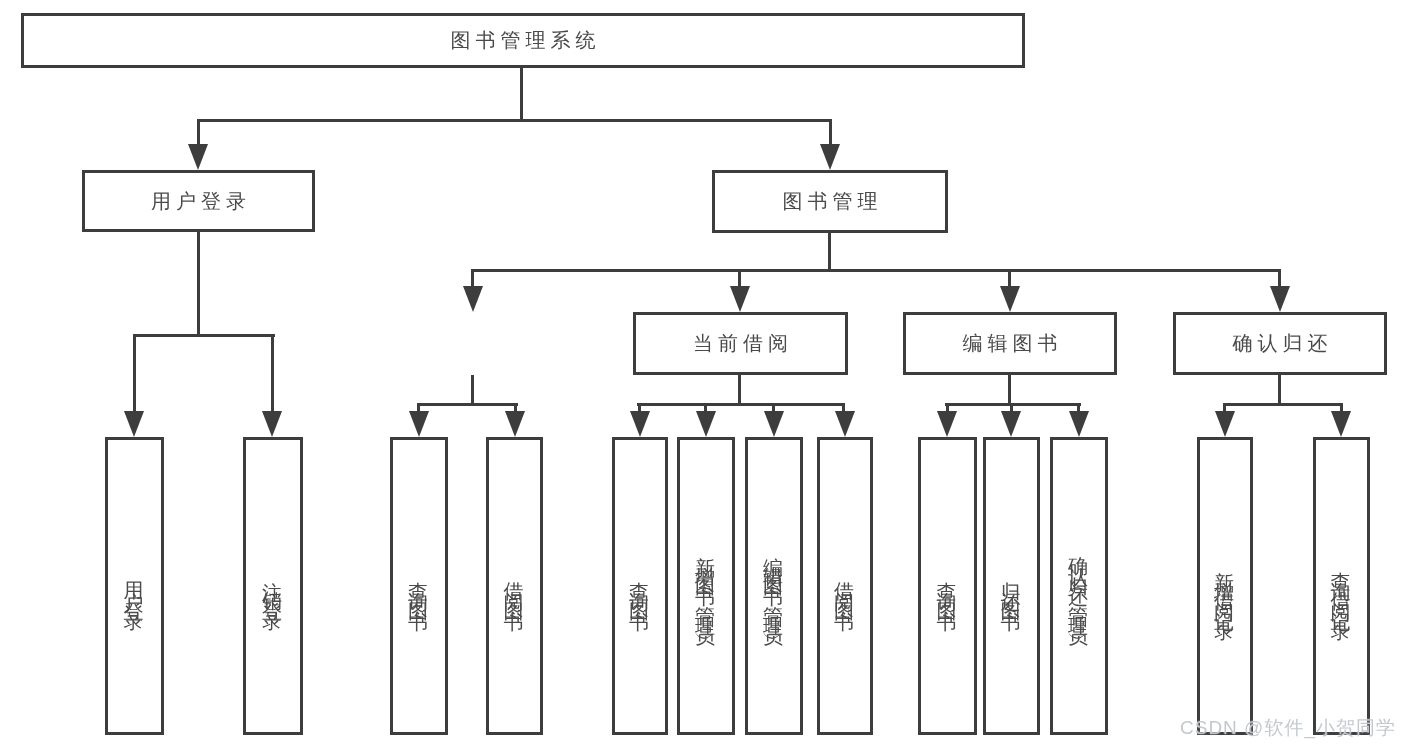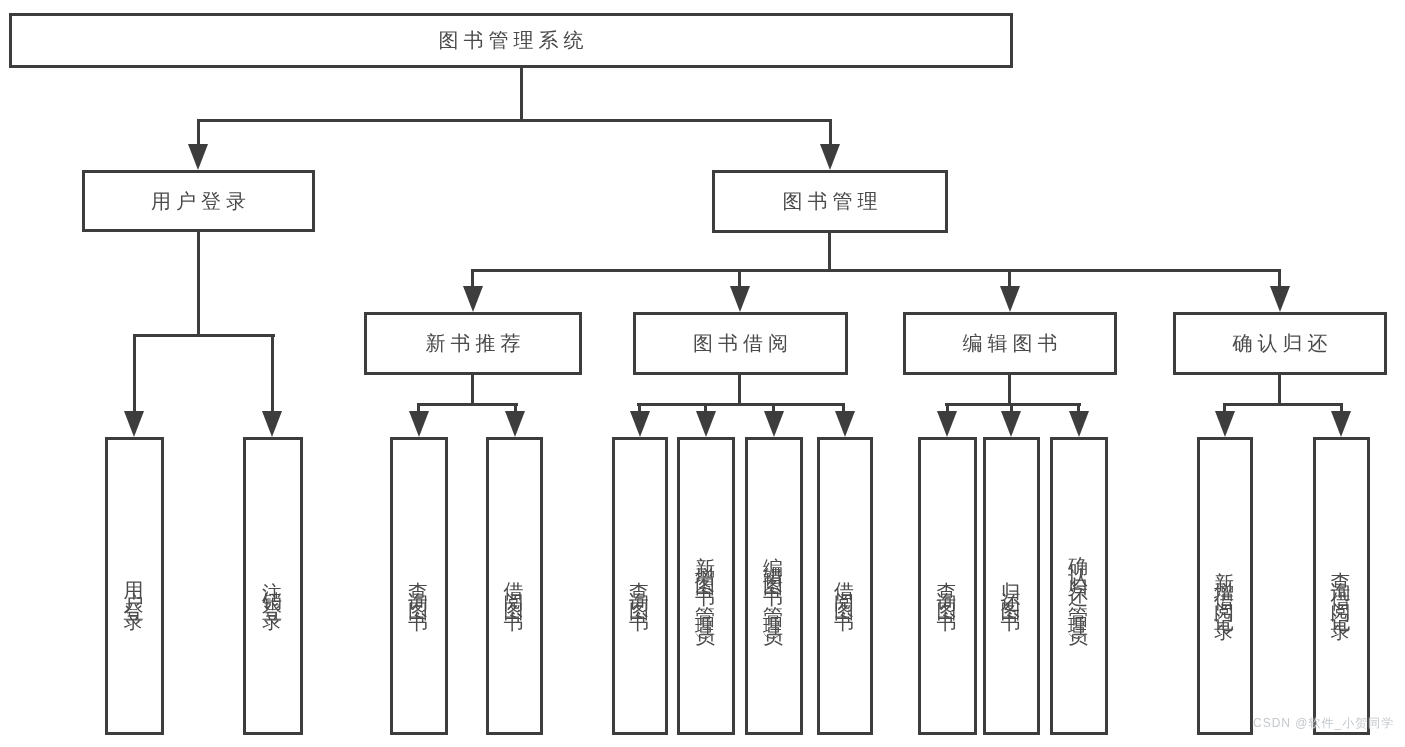--- a/index.html
+++ b/index.html
@@ -46,36 +46,36 @@
   .vline { position: absolute; width: 3px; background: var(--line); }
   .arrow {
     position: absolute;
     width: 0; height: 0;
     border-left: 10px solid transparent;
     border-right: 10px solid transparent;
     border-top: 26px solid var(--line);
   }
   .watermark {
     position: absolute;
-    left: 1253px;
+    left: 1180px;
     top: 715px;
-    font-size: 12px;
+    font-size: 19px;
     letter-spacing: 1px;
     color: var(--watermark);
     white-space: nowrap;
     z-index: 10;
     text-shadow: 0 0 2px rgba(255,255,255,0.8);
   }
 </style>
 </head>
 <body>
 
 <div class="stage">
 
-  <div class="node hnode" style="left:9px; top:13px; width:1004px; height:55px;justify-content:center;">
+  <div class="node hnode" style="left:21px; top:13px; width:1004px; height:55px;justify-content:center;">
     <span>图书管理系统</span>
   </div>
 
   <div class="vline" style="left:520px; top:68px; height:52px;"></div>
   <div class="hline" style="left:197px; top:119px; width:634px;"></div>
   <div class="vline" style="left:197px; top:119px; height:28px;"></div>
   <div class="arrow" style="left:188px; top:144px;"></div>
   <div class="vline" style="left:829px; top:119px; height:28px;"></div>
   <div class="arrow" style="left:820px; top:144px;"></div>
 
@@ -97,25 +97,22 @@
   <div class="hline" style="left:471px; top:269px; width:810px;"></div>
   <div class="vline" style="left:471px; top:269px; height:20px;"></div>
   <div class="arrow" style="left:463px; top:286px;"></div>
   <div class="vline" style="left:738px; top:269px; height:20px;"></div>
   <div class="arrow" style="left:730px; top:286px;"></div>
   <div class="vline" style="left:1008px; top:269px; height:20px;"></div>
   <div class="arrow" style="left:1000px; top:286px;"></div>
   <div class="vline" style="left:1278px; top:269px; height:20px;"></div>
   <div class="arrow" style="left:1270px; top:286px;"></div>
 
-  <div class="node hnode" style="left:364px; top:312px; width:218px; height:63px;">
-    <span>新书推荐</span>
-  </div>
   <div class="node hnode" style="left:633px; top:312px; width:215px; height:63px;">
-    <span>图书借阅</span>
+    <span>当前借阅</span>
   </div>
   <div class="node hnode" style="left:903px; top:312px; width:214px; height:63px;">
     <span>编辑图书</span>
   </div>
   <div class="node hnode" style="left:1173px; top:312px; width:214px; height:63px;">
     <span>确认归还</span>
   </div>
 
   <div class="vline" style="left:471px; top:375px; height:30px;"></div>
   <div class="hline" style="left:417px; top:403px; width:101px;"></div>

